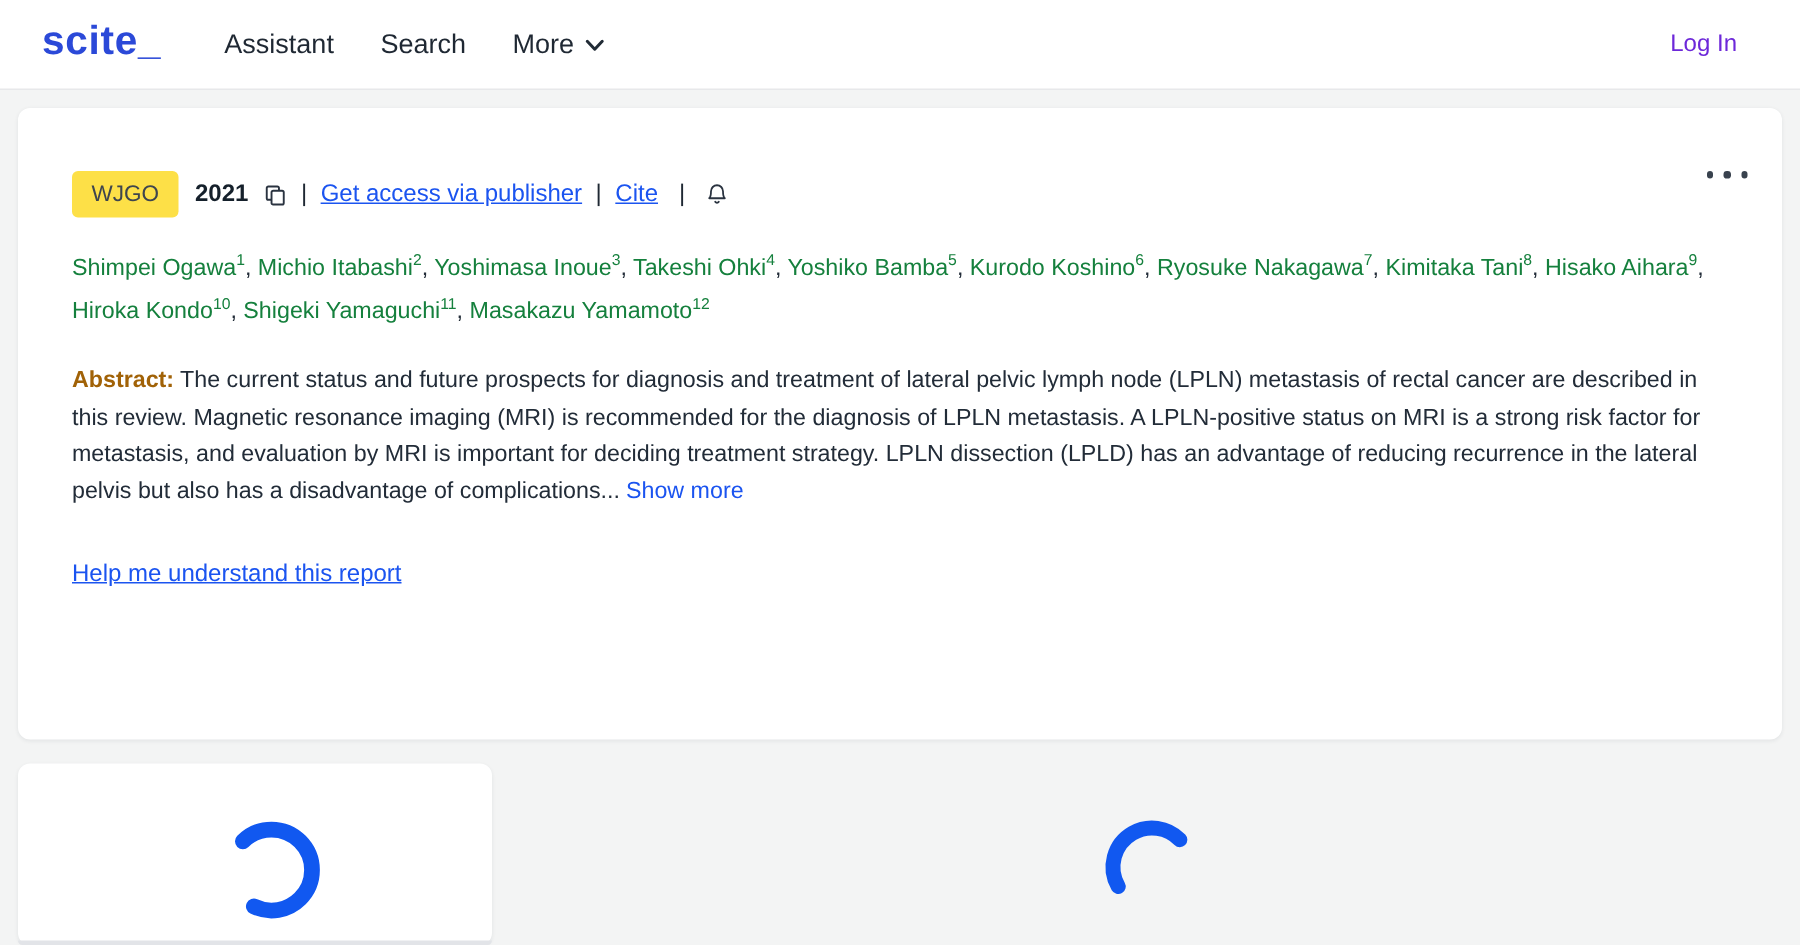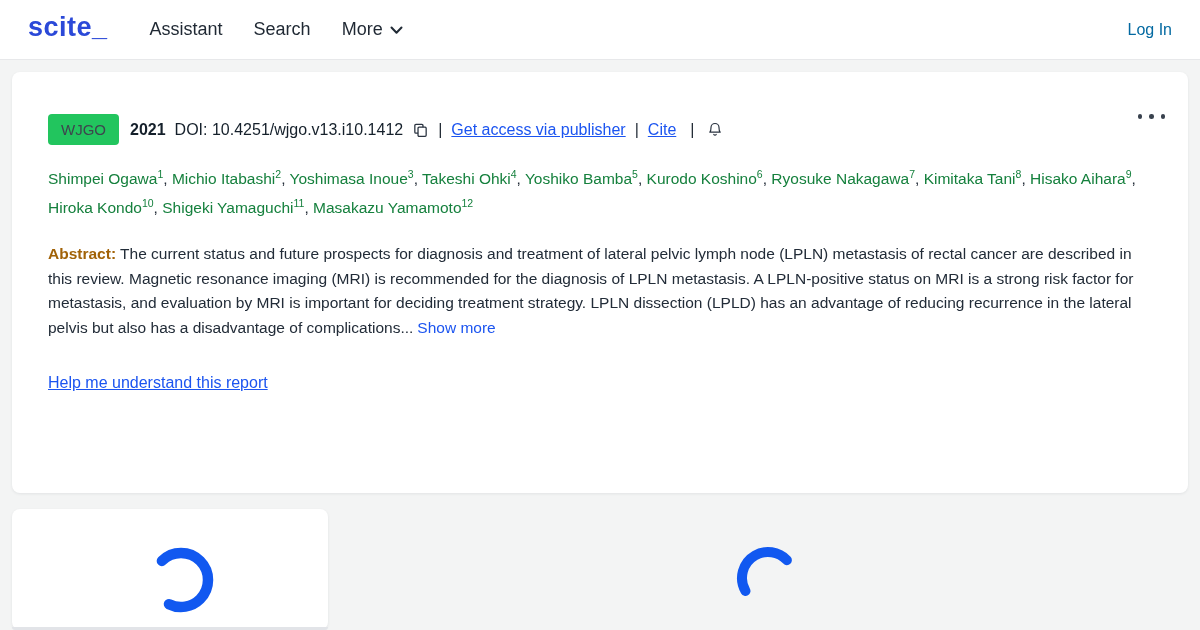--- a/index.html
+++ b/index.html
@@ -21,40 +21,40 @@
   }
   .logo {
     font-size:27px; font-weight:700; color:#2b49d8;
     letter-spacing:.5px; cursor:pointer; line-height:1;
     padding-bottom:4px;
   }
   .nav-links { display:flex; gap:31px; margin-left:42px; font-size:18px; color:#1f2833; }
   .nav-item { display:flex; align-items:center; gap:7px; cursor:pointer; }
   .chevron { display:inline-flex; margin-top:2px; }
   .nav-spacer { flex:1; }
-  .login { font-size:16px; color:#0369a1; margin-right:7px; cursor:pointer; }
+  .login { font-size:16px; color:#6d28d9; margin-right:21px; cursor:pointer; }
   .signup-btn {
     background:#0b5cf4; color:#ffffff; font-family:inherit;
     font-size:16px; font-weight:700; border:none; border-radius:4px;
     padding:10px 15px; cursor:pointer;
   }
 
   
   .main-card {
     position:absolute; left:12px; top:72px; width:1176px; height:421px;
     background:#ffffff; border-radius:8px;
     box-shadow:0 1px 3px rgba(27,36,48,.08);
     padding:42px 36px 0 36px;
   }
   .meta-row {
     display:flex; align-items:center; gap:9px;
     font-size:16px; color:#15202b; white-space:nowrap;
   }
   .journal-badge {
-    background:#22c55e; border-radius:4px; padding:7px 13px;
+    background:#fde047; border-radius:4px; padding:7px 13px;
     font-size:15px; color:#3e454e;
   }
   .year { font-weight:700; margin-left:2px; }
   .doi-line { color:#15202b; }
   .icon-btn { display:inline-flex; align-items:center; cursor:pointer; }
   .sep { color:#1f2833; }
   .meta-link { color:#1b54f0; text-decoration:underline; cursor:pointer; }
   .alerts { display:flex; align-items:center; gap:8px; margin-left:4px; cursor:pointer; }
   .alerts-label { font-size:15.5px; color:#242d38; }
   .overflow-dots {
@@ -123,21 +123,20 @@
   </div>
   <div class="nav-spacer"></div>
   <div class="login">Log In</div>
 </div>
 
 <div class="main-card">
 
   <div class="meta-row">
     <span class="journal-badge">WJGO</span>
     <span class="year">2021</span>
-    <span class="doi-line"><span>DOI:</span> <span>10.4251/wjgo.v13.i10.1412</span></span>
     <span class="icon-btn">
       <svg width="17" height="18" viewBox="0 0 24 24" fill="none" stroke="#2a3340" stroke-width="1.8">
         <rect x="8.5" y="8" width="11.5" height="13" rx="1.5"></rect>
         <path d="M15.5 8V5.5A1.5 1.5 0 0 0 14 4H5.5A1.5 1.5 0 0 0 4 5.5V15a1.5 1.5 0 0 0 1.5 1.5H8.5"></path>
       </svg>
     </span>
     <span class="sep">|</span>
     <a class="meta-link">Get access via publisher</a>
     <span class="sep">|</span>
     <a class="meta-link">Cite</a>

